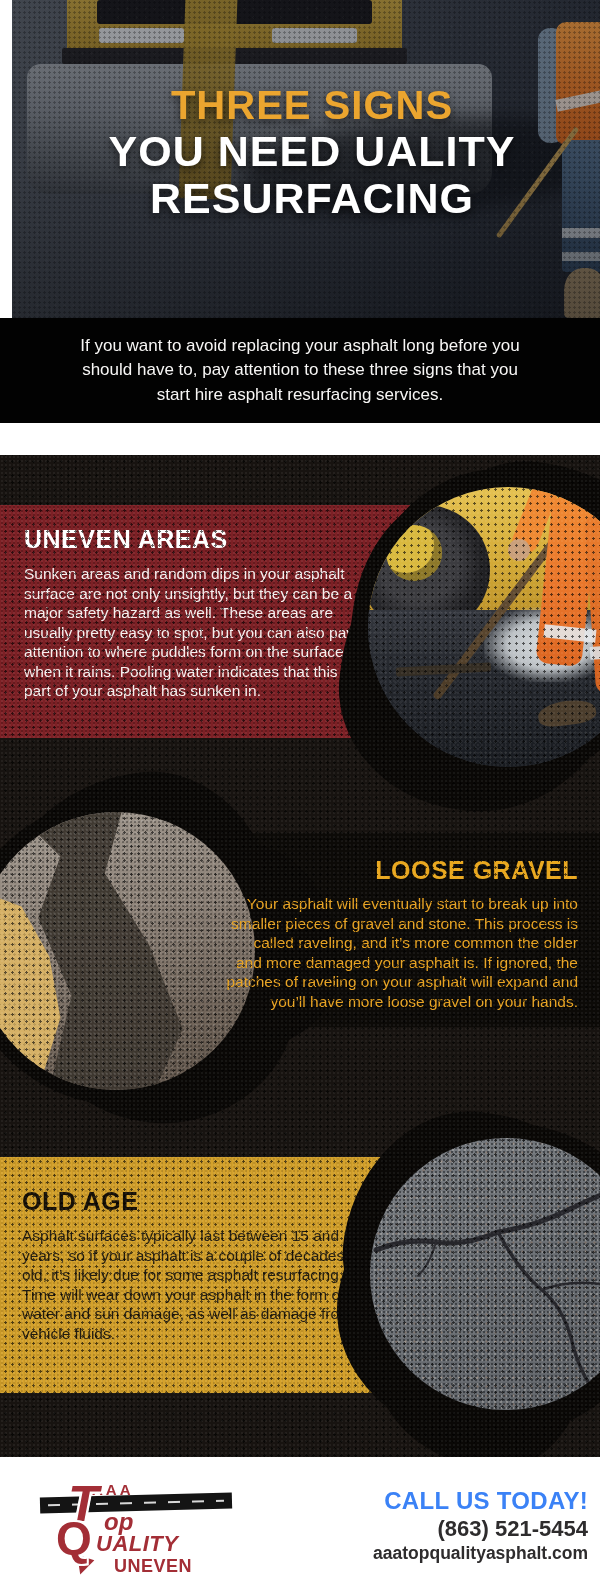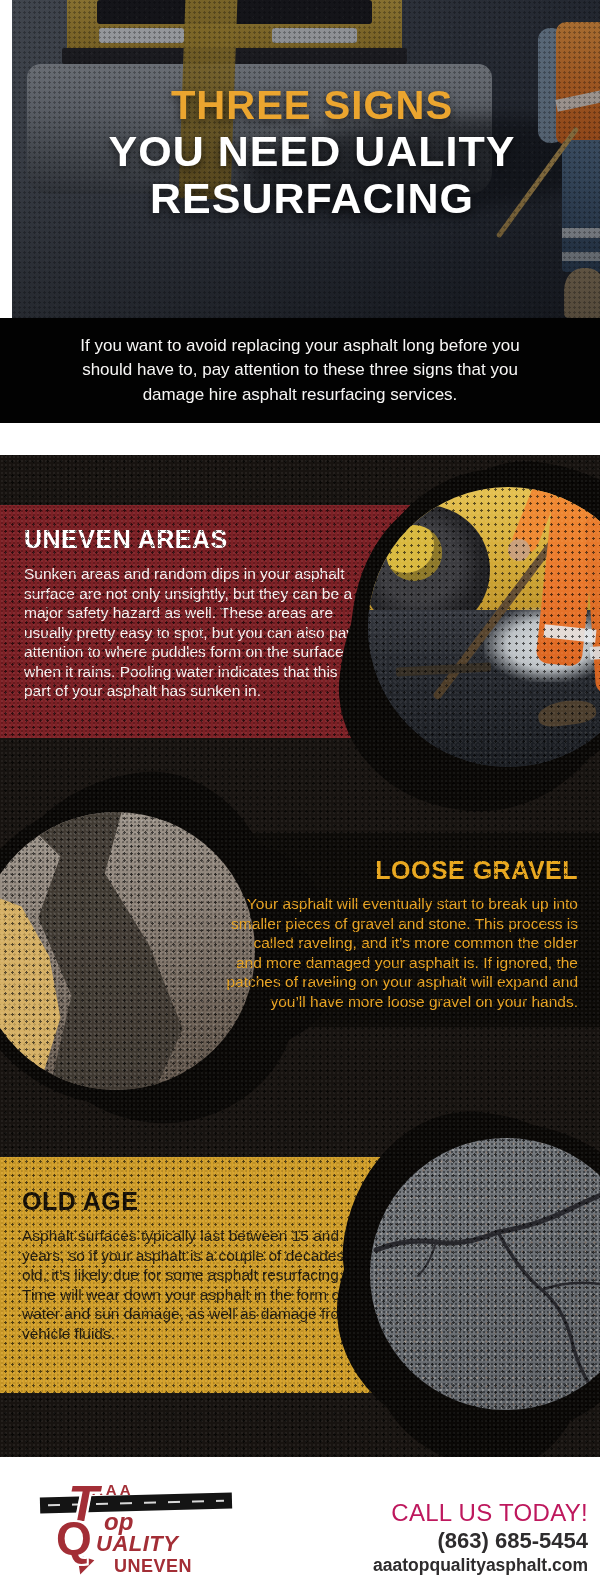--- a/index.html
+++ b/index.html
@@ -152,21 +152,21 @@
     text-shadow:-2px -2px 0 #fff, 2px -2px 0 #fff, -2px 2px 0 #fff, 2px 2px 0 #fff, 0 2px 0 #fff, 2px 0 0 #fff, -2px 0 0 #fff, 0 -2px 0 #fff; z-index:2; }
   .logo-op { position:absolute; left:64px; top:27px; font-size:24px; font-weight:700; font-style:italic;
     text-shadow:-1px -1px 0 #fff, 1px -1px 0 #fff, -1px 1px 0 #fff, 1px 1px 0 #fff; z-index:2; }
   .logo-q { position:absolute; left:16px; top:34px; font-size:46px; font-weight:700; line-height:46px;
     text-shadow:-2px -2px 0 #fff, 2px -2px 0 #fff, -2px 2px 0 #fff, 2px 2px 0 #fff; z-index:2; }
   .logo-ribbon { position:absolute; left:34px; top:76px; width:0; height:0; z-index:1;
     border-left:9px solid transparent; border-right:9px solid transparent; border-top:18px solid #A32E36; transform:rotate(18deg); }
   .logo-uality { position:absolute; left:56px; top:50px; font-size:22px; font-weight:700; font-style:italic; letter-spacing:.5px; }
   .logo-asphalt { position:absolute; left:74px; top:75px; font-size:18px; font-weight:700; letter-spacing:.5px; }
   .contact { position:absolute; right:24px; top:30px; text-align:right; }
-  .contact .cta { display:block; color:#be185d; font-size:24px; font-weight:400; letter-spacing:.3px; line-height:28px;margin-top:12px; }
+  .contact .cta { display:block; color:#3b82f6; font-size:24px; font-weight:700; letter-spacing:.3px; line-height:28px; }
   .contact .phone { display:block; color:#2E2C2D; font-size:22px; font-weight:700; line-height:27px; }
   .contact .website { display:block; color:#2E2C2D; font-size:17.5px; font-weight:700; line-height:22px; }
 </style>
 </head>
 <body>
 
 <div class="page">
 
   <div class="hero">
     <div class="roller-cab">
@@ -191,21 +191,21 @@
     <h1 class="hero-title">
       <span class="t1">THREE SIGNS</span>
       <span class="t2">YOU NEED UALITY</span>
       <span class="t3">RESURFACING</span>
     </h1>
   </div>
 
   <div class="intro-band">
     <span>If you want to avoid replacing your asphalt long before you</span>
     <span>should have to, pay attention to these three signs that you</span>
-    <span>damage hire asphalt resurfacing services.</span>
+    <span>start hire asphalt resurfacing services.</span>
   </div>
 
   <div class="main-area">
 
     <div class="box-red">
       <h2>UNEVEN AREAS</h2>
       <p>Sunken areas and random dips in your asphalt surface are not only unsightly, but they can be a major safety hazard as well. These areas are usually pretty easy to spot, but you can also pay attention to where puddles form on the surface when it rains. Pooling water indicates that this part of your asphalt has sunken in.</p>
     </div>
     <div class="blob blob-1"></div>
     <div class="photo-circle circle-1">
@@ -267,18 +267,18 @@
       </div>
       <span class="logo-t">T</span>
       <span class="logo-op">op</span>
       <span class="logo-q">Q</span>
       <div class="logo-ribbon"></div>
       <span class="logo-uality">UALITY</span>
       <span class="logo-asphalt">UNEVEN</span>
     </div>
     <div class="contact">
       <span class="cta">CALL US TODAY!</span>
-      <span class="phone">(863) 685-5454</span>
+      <span class="phone">(863) 521-5454</span>
       <span class="website">aaatopqualityasphalt.com</span>
     </div>
   </div>
 
 </div>
 
 </body></html>

